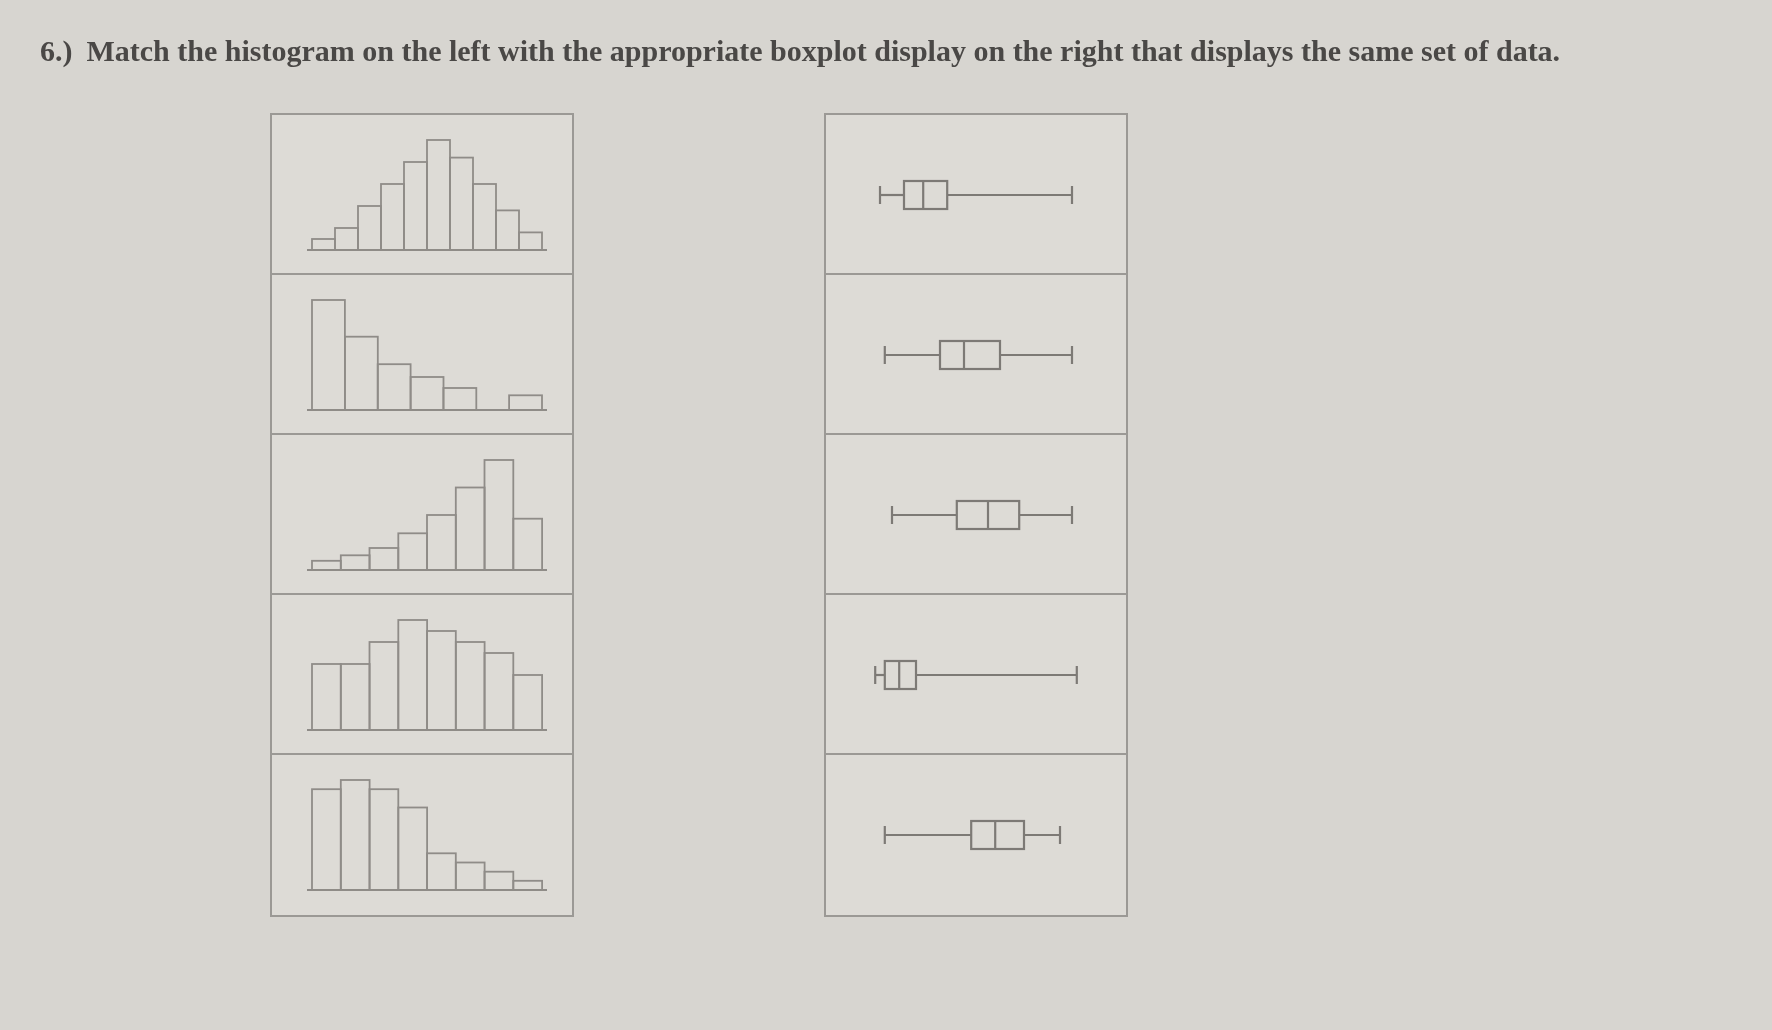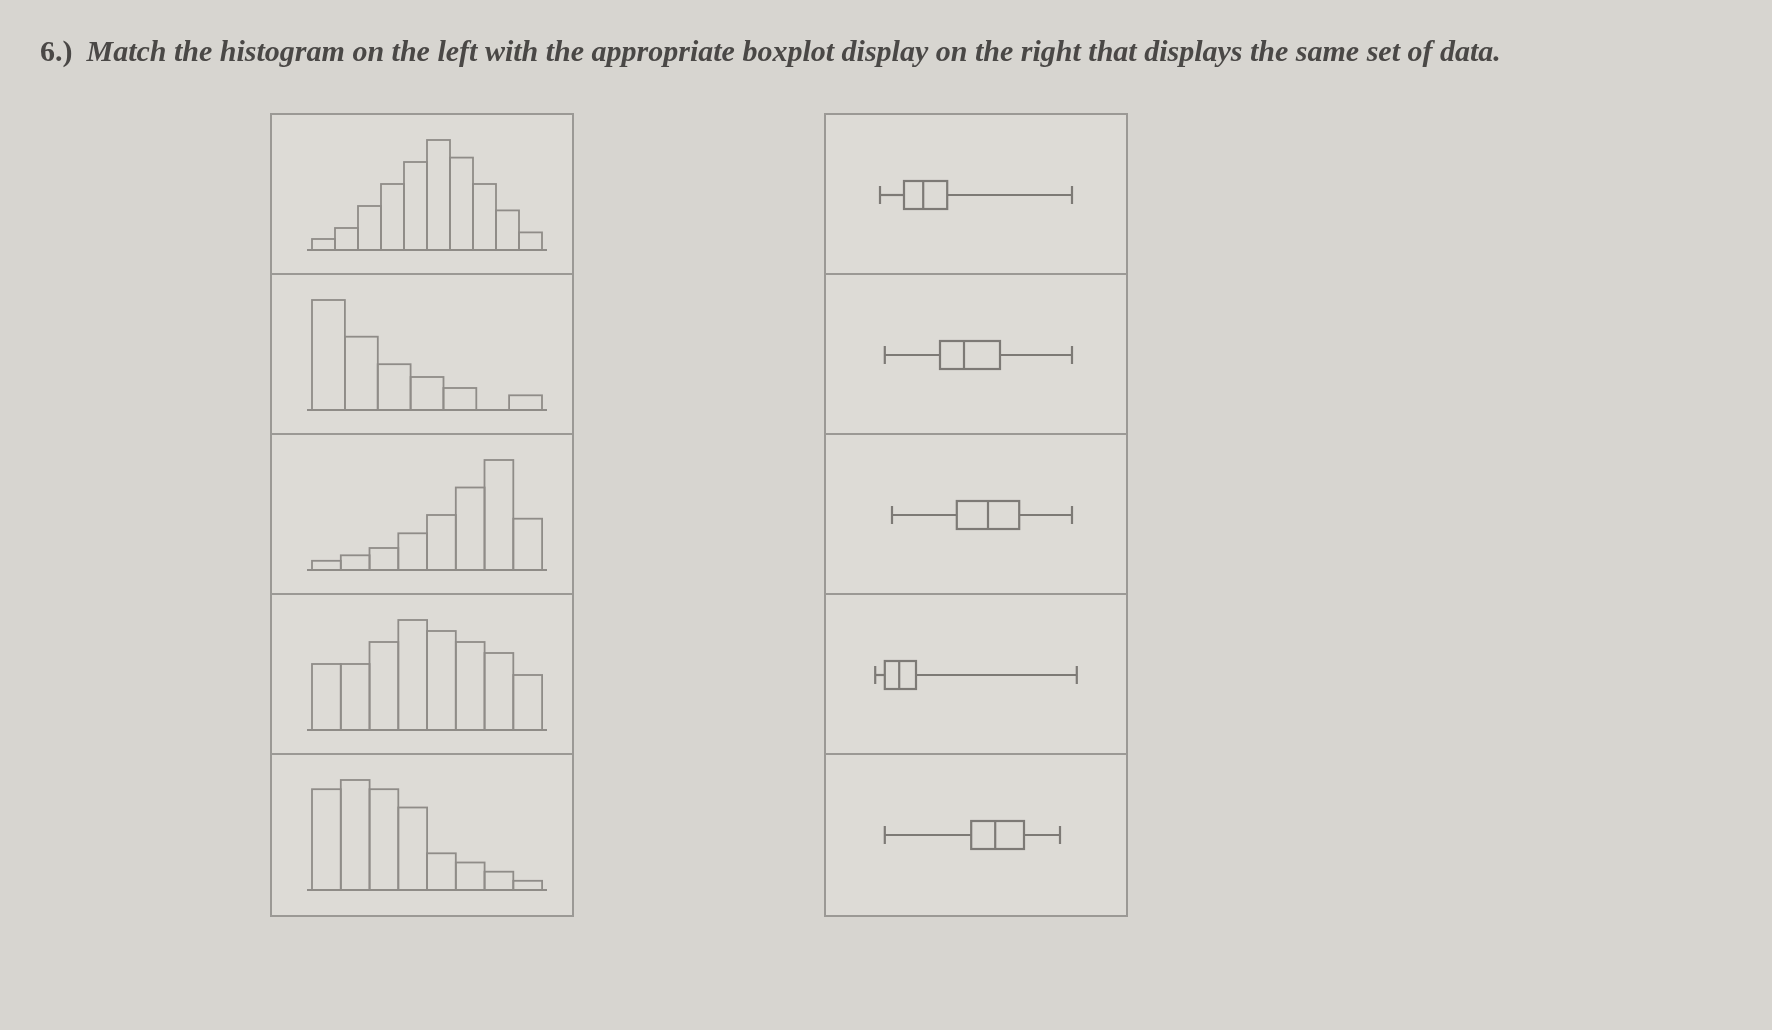--- a/index.html
+++ b/index.html
@@ -17,21 +17,21 @@
     box-sizing: border-box;
   }
   .question {
     font-size: 30px;
     font-weight: 600;
     display: flex;
     gap: 14px;
     line-height: 1.5;
   }
   .qnum { flex: 0 0 auto; }
-  .qtext { flex: 1 1 auto; font-style: italic; }
+  .qtext { flex: 1 1 auto; }
   .panels {
     display: flex;
     gap: 250px;
     margin-top: 40px;
     margin-left: 230px;
   }
   .col {
     display: flex;
     flex-direction: column;
     border: 2px solid #9b9995;

